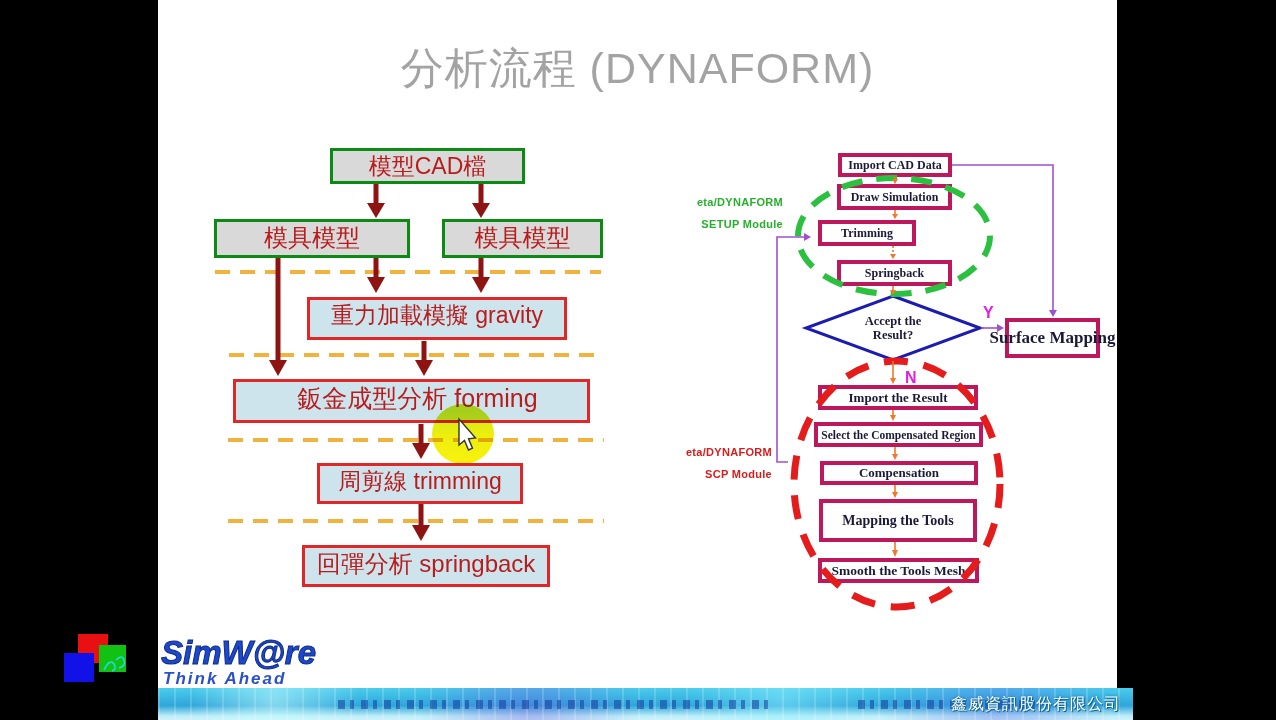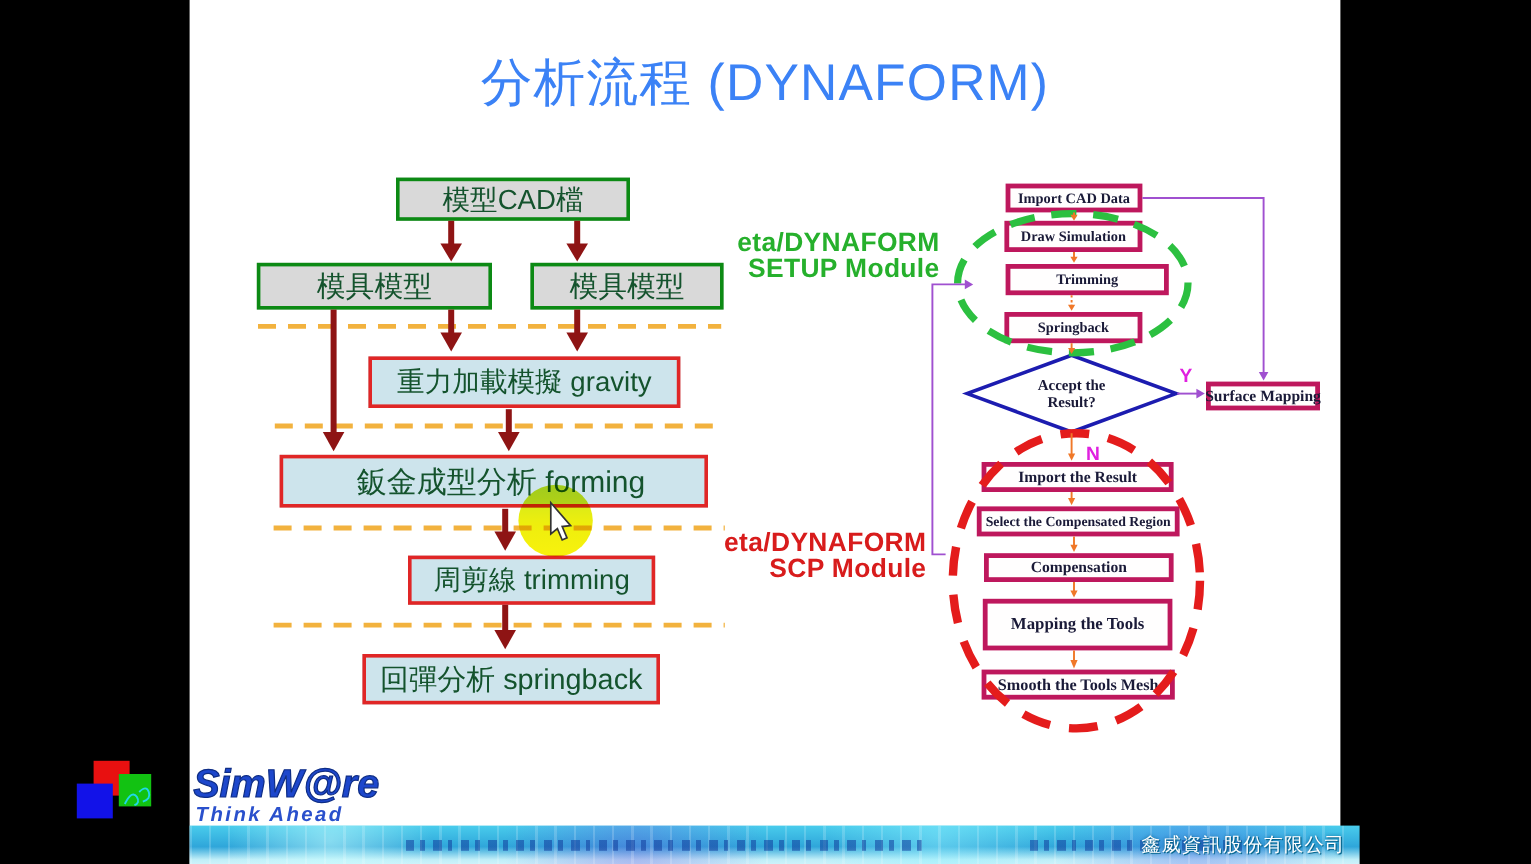--- a/index.html
+++ b/index.html
@@ -3,43 +3,43 @@
 <meta charset="utf-8">
 <style>
   html,body{margin:0;padding:0;}
   body{
     position:relative;width:1276px;height:720px;background:#000;overflow:hidden;
     font-family:"Liberation Sans","DejaVu Sans",sans-serif;
   }
   .slide{position:absolute;left:158px;top:0;width:959px;height:720px;background:#ffffff;z-index:0;}
   .title{
     position:absolute;left:158px;top:40px;width:959px;text-align:center;
-    font-size:43px;color:#3b82f6;letter-spacing:1px;z-index:1;
+    font-size:43px;color:#a3a3a3;letter-spacing:1px;z-index:1;
   }
   
   .lbox{
-    position:absolute;box-sizing:border-box;display:flex;align-items:center;justify-content:center;
-    z-index:2;color:#14532d;white-space:nowrap;
+    position:absolute;box-sizing:border-box;display:flex;align-items:flex-start;justify-content:center;
+    z-index:2;color:#b91c1c;white-space:nowrap;
   }
   .gbox{border:3px solid #0c8a14;background:#d9d9d9;}
   .rbox{border:3px solid #e02626;background:#cde4ec;}
   
   .bbox{
     position:absolute;box-sizing:border-box;display:flex;align-items:center;justify-content:center;
     border:4px solid #be185d;background:#fffefe;z-index:2;
     font-family:"Liberation Serif","DejaVu Serif",serif;font-weight:700;font-size:12px;color:#1a1a38;
     white-space:nowrap;
   }
   .diamond-text{
     position:absolute;left:839px;top:314px;width:108px;z-index:4;text-align:center;
     font-family:"Liberation Serif","DejaVu Serif",serif;font-weight:700;font-size:12.5px;
     color:#1a1a38;line-height:14px;
   }
   .modlabel{
-    position:absolute;z-index:2;text-align:right;font-weight:700;font-size:22px;line-height:22px;
+    position:absolute;z-index:2;text-align:right;font-weight:700;font-size:11px;line-height:22px;
     letter-spacing:.3px;
   }
   .modlabel.setup{left:593px;top:191px;width:190px;color:#26b02c;}
   .modlabel.scp{left:580px;top:441px;width:192px;color:#d81c1c;}
   .overlay{position:absolute;left:0;top:0;z-index:3;pointer-events:none;}
   .hi-circle{
     position:absolute;left:432px;top:404px;width:62px;height:60px;border-radius:50%;z-index:5;
     background:linear-gradient(180deg,#c6e414 0%,#eeee00 55%,#f8f200 100%);
     mix-blend-mode:multiply;opacity:.95;
   }
@@ -92,21 +92,21 @@
 </div>
 <div class="lbox gbox" style="left:442px;top:219px;width:161px;height:39px;font-size:24px;">
   <span>模具模型</span>
 </div>
 <div class="lbox rbox" style="left:307px;top:297px;width:260px;height:43px;font-size:23px;">
   <span>重力加載模擬 gravity</span>
 </div>
 <div class="lbox rbox" style="left:233px;top:379px;width:357px;height:44px;font-size:25px;padding-left:12px;">
   <span>鈑金成型分析 forming</span>
 </div>
-<div class="lbox rbox" style="left:317px;top:463px;width:206px;height:41px;font-size:23px;margin-left:23px;">
+<div class="lbox rbox" style="left:317px;top:463px;width:206px;height:41px;font-size:23px;">
   <span>周剪線 trimming</span>
 </div>
 <div class="lbox rbox" style="left:302px;top:545px;width:248px;height:42px;font-size:24px;">
   <span>回彈分析 springback</span>
 </div>
 
 <div class="modlabel setup">
   <div>eta/DYNAFORM</div>
   <div>SETUP Module</div>
 </div>
@@ -114,27 +114,27 @@
   <div>eta/DYNAFORM</div>
   <div>SCP Module</div>
 </div>
 
 <div class="bbox" style="left:838px;top:153px;width:114px;height:24px;">
   <span>Import CAD Data</span>
 </div>
 <div class="bbox" style="left:837px;top:184px;width:115px;height:26px;">
   <span>Draw Simulation</span>
 </div>
-<div class="bbox" style="left:838px;top:220px;width:136px;height:26px;">
+<div class="bbox" style="left:818px;top:220px;width:98px;height:26px;">
   <span>Trimming</span>
 </div>
 <div class="bbox" style="left:837px;top:260px;width:115px;height:26px;">
   <span>Springback</span>
 </div>
-<div class="bbox" style="left:1005px;top:318px;width:95px;height:24px;font-size:13px;">
+<div class="bbox" style="left:1005px;top:318px;width:95px;height:40px;font-size:17px;">
   <span>Surface Mapping</span>
 </div>
 <div class="bbox" style="left:818px;top:385px;width:160px;height:25px;font-size:13px;">
   <span>Import the Result</span>
 </div>
 <div class="bbox" style="left:814px;top:422px;width:169px;height:25px;font-size:11.5px;text-align:center;">
   <span>Select the Compensated Region</span>
 </div>
 <div class="bbox" style="left:820px;top:461px;width:158px;height:24px;font-size:13px;">
   <span>Compensation</span>

